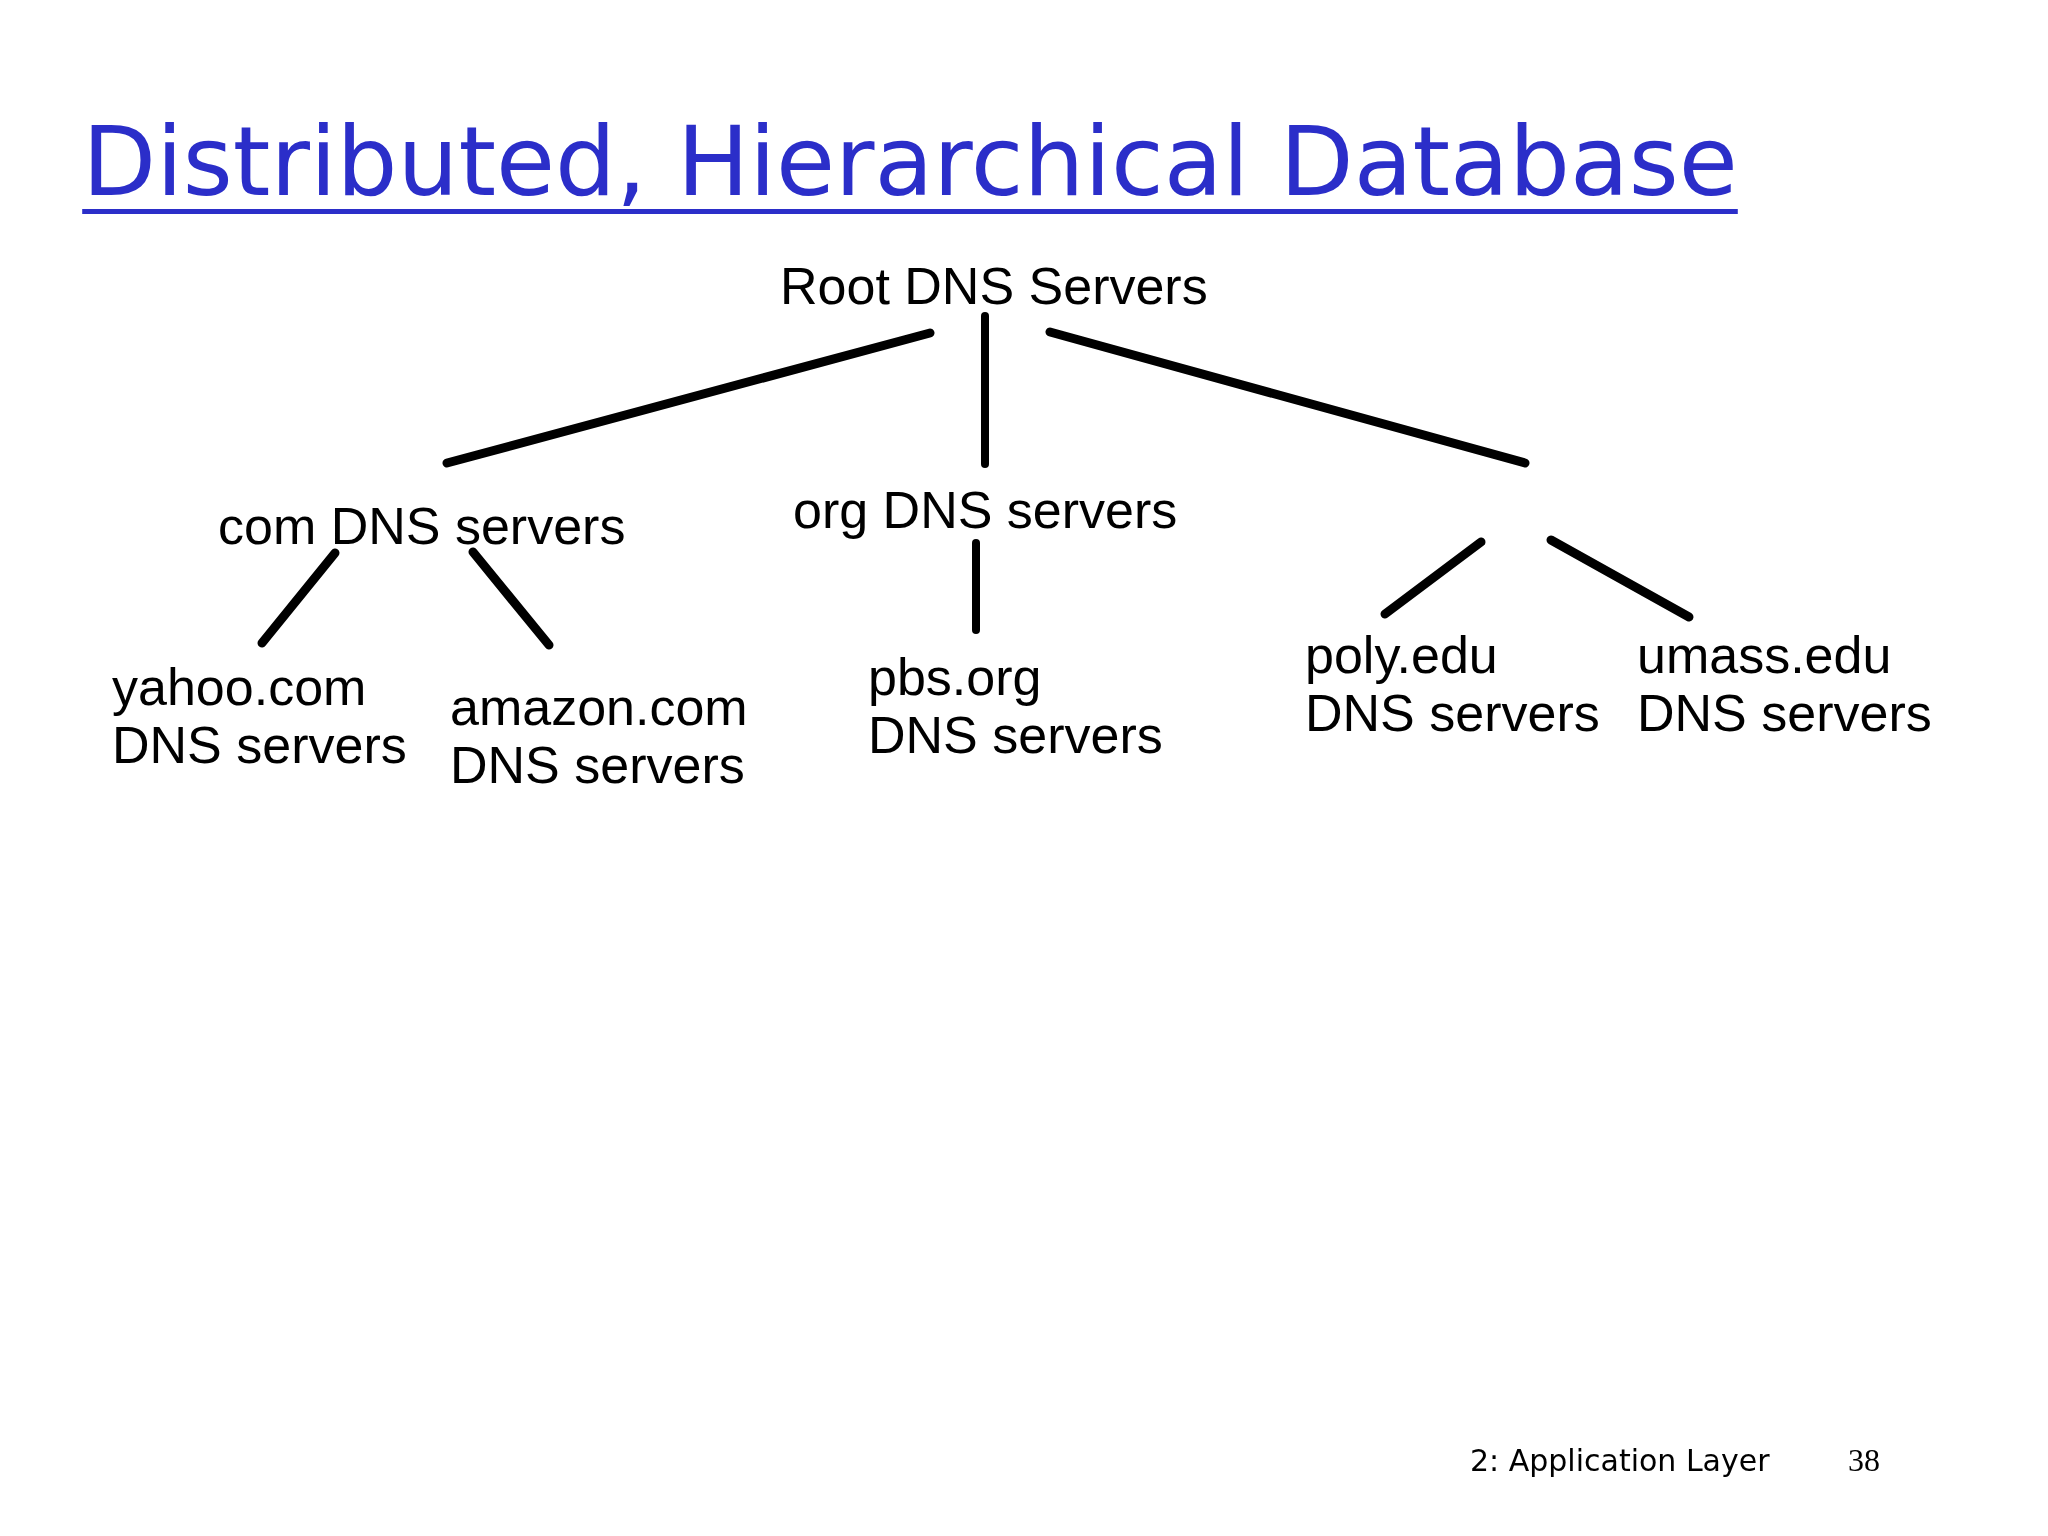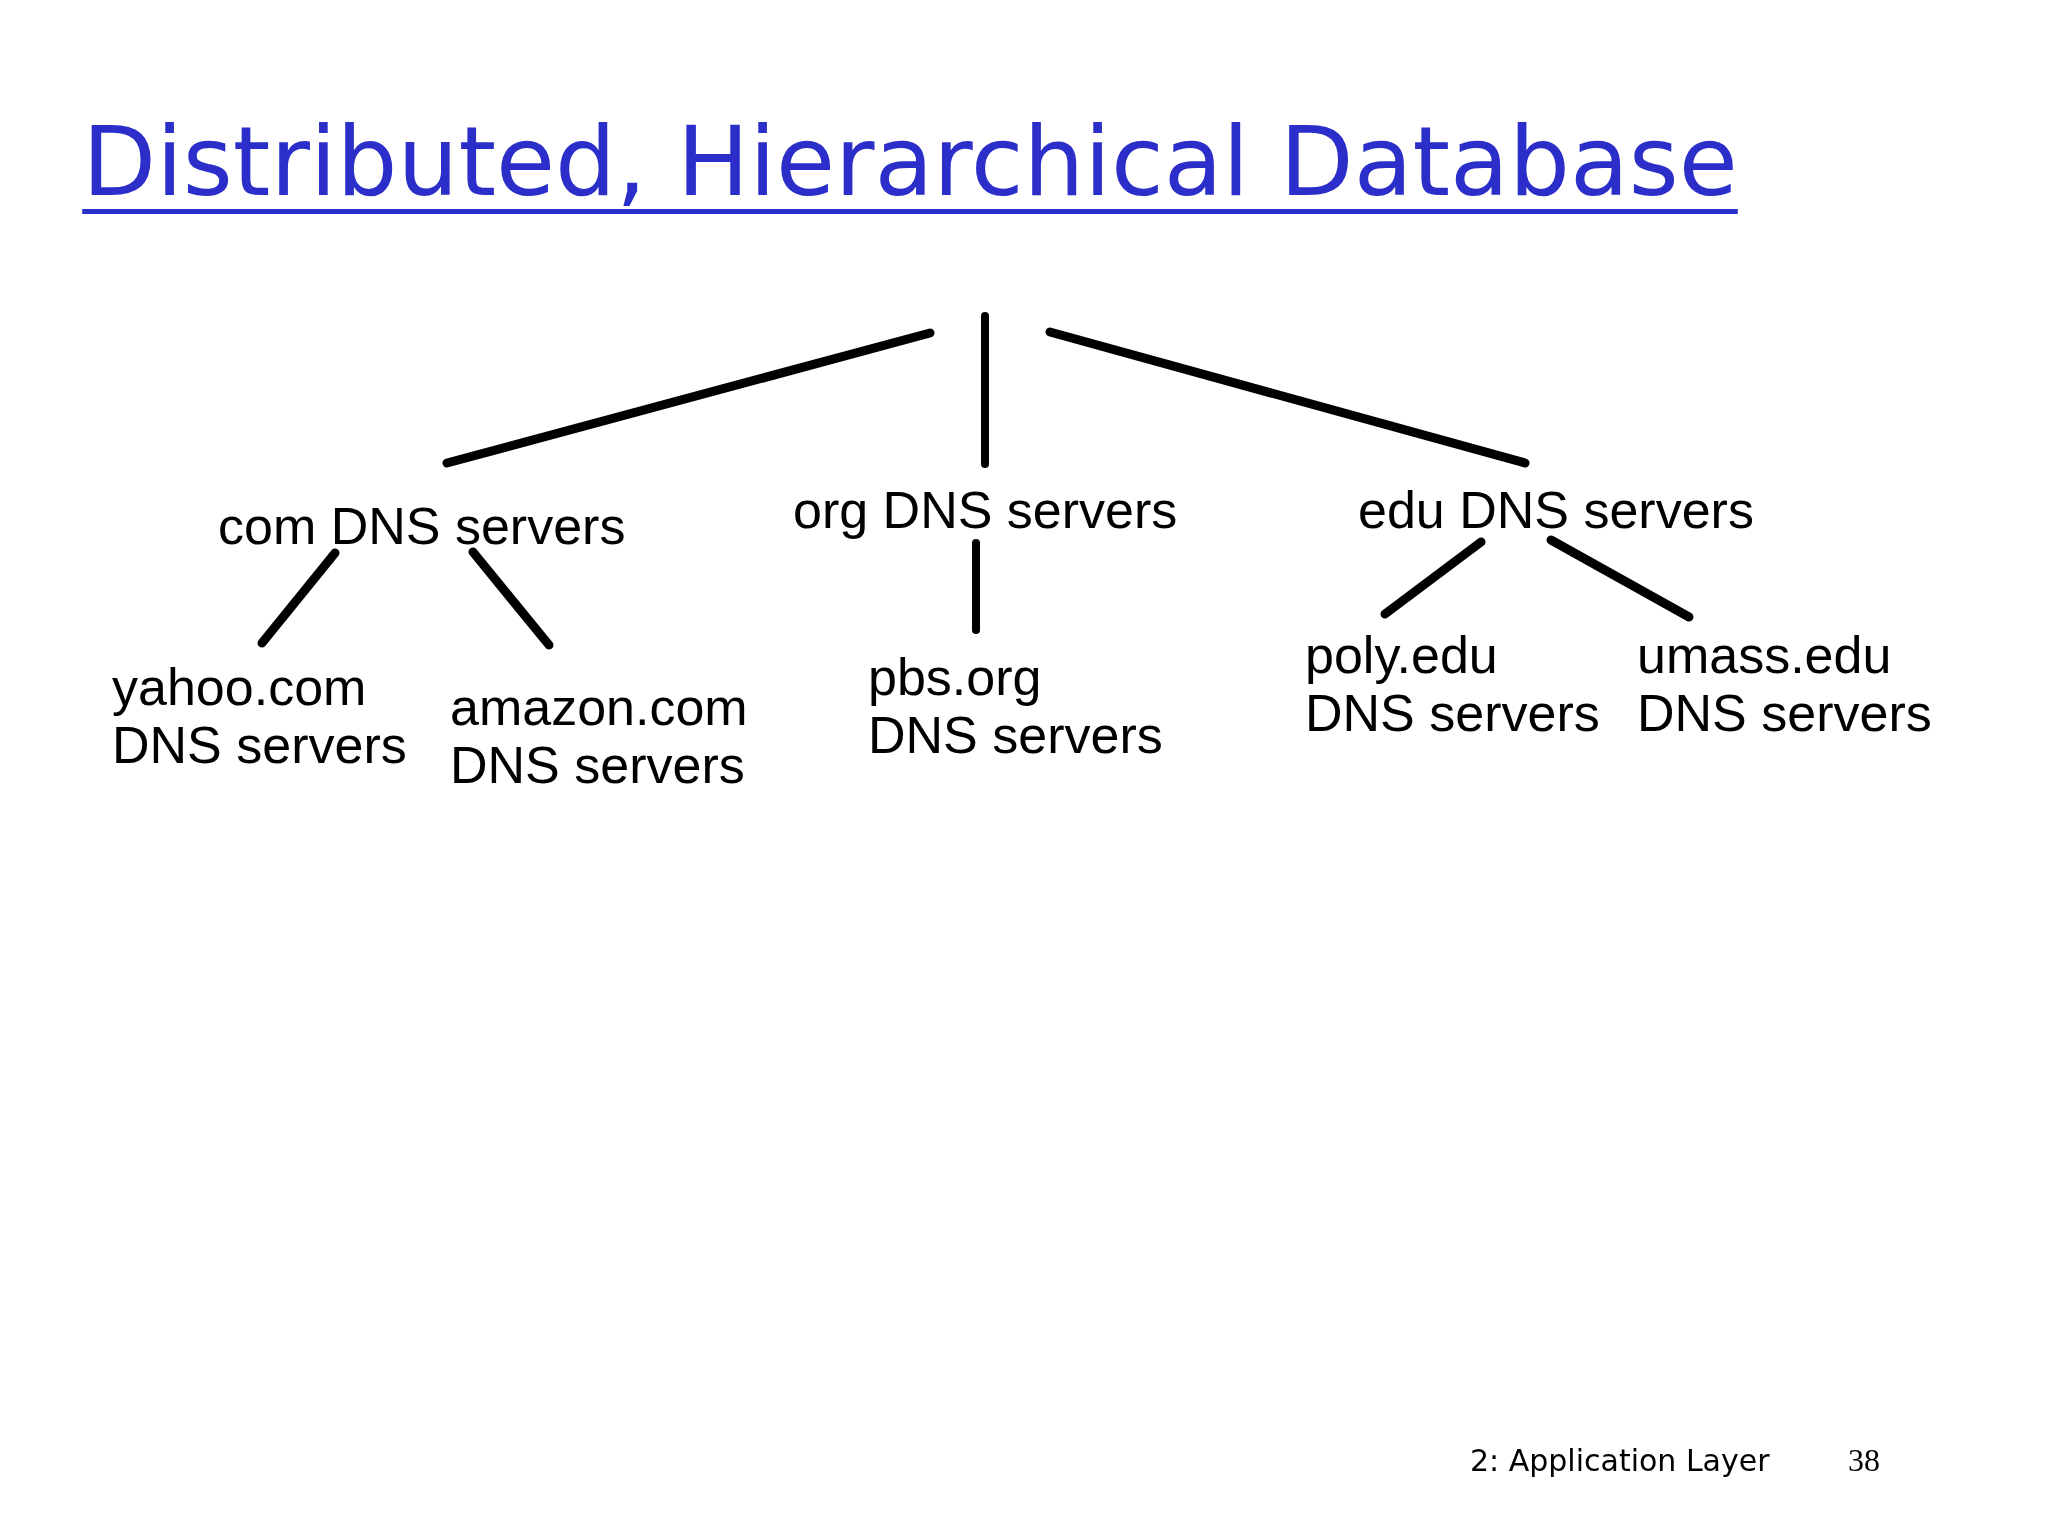--- a/index.html
+++ b/index.html
@@ -91,26 +91,26 @@
       <line x1="985" y1="316" x2="985" y2="464" stroke-width="8"></line>
       <line x1="1050" y1="332" x2="1525" y2="463"></line>
       <line x1="335" y1="553" x2="262" y2="643"></line>
       <line x1="473" y1="552" x2="549" y2="645"></line>
       <line x1="976" y1="543" x2="976" y2="630" stroke-width="8"></line>
       <line x1="1481" y1="542" x2="1385" y2="614"></line>
       <line x1="1551" y1="540" x2="1689" y2="617"></line>
     </g>
   </svg>
 
+  <div class="node" id="node-root">Root DNS Servers</div>
 
   <div class="node" id="node-com">com DNS servers</div>
 
   <div class="node" id="node-org">org DNS servers</div>
 
-  <div class="node" id="node-edu">edu DNS servers</div>
 
   <div class="node two-line" id="node-yahoo">yahoo.com
 DNS servers</div>
 
   <div class="node two-line" id="node-amazon">amazon.com
 DNS servers</div>
 
   <div class="node two-line" id="node-pbs">pbs.org
 DNS servers</div>
 

